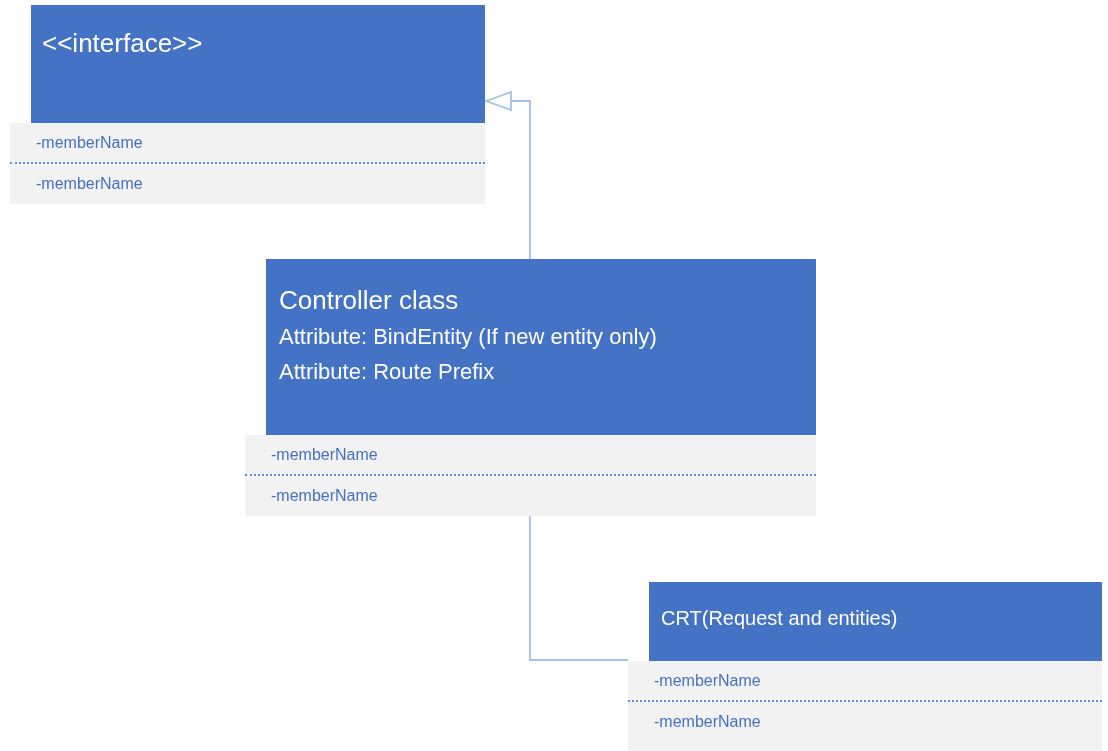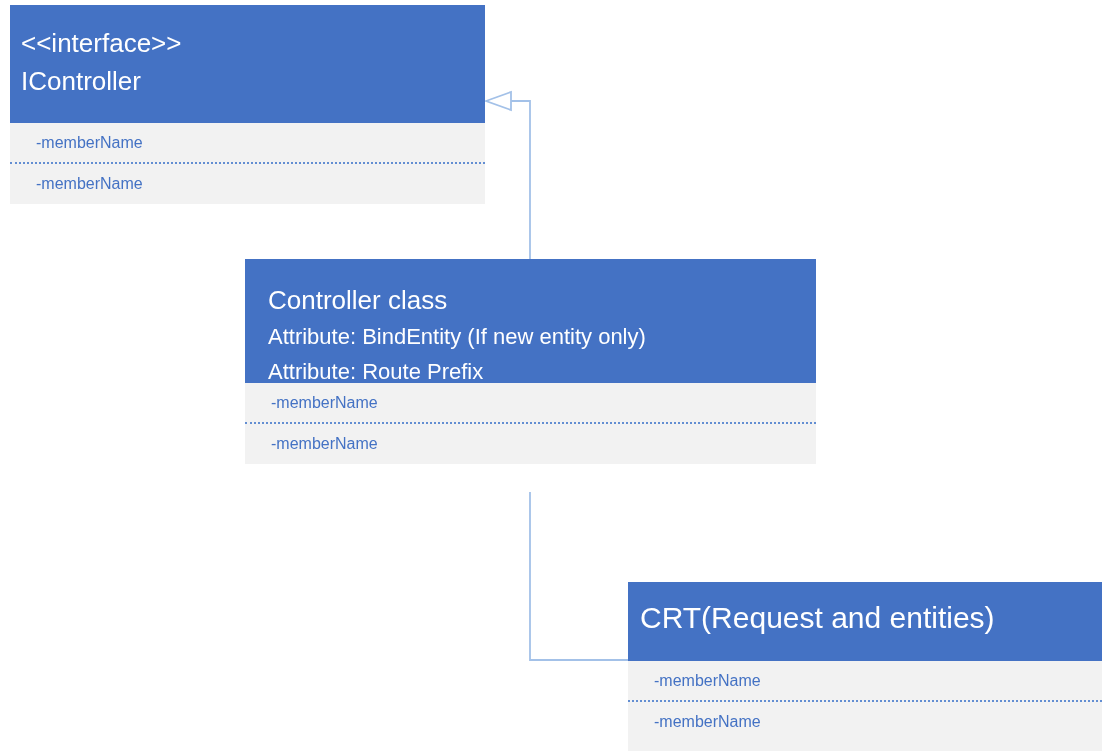--- a/index.html
+++ b/index.html
@@ -16,68 +16,68 @@
     width:1108px;height:751px;
     font-family:"Liberation Sans", sans-serif;
     position:relative;overflow:hidden;
   }
   .canvas{position:absolute;left:0;top:0;width:1108px;height:751px;}
   svg.connector-layer{position:absolute;left:0;top:0;width:1108px;height:751px;}
   .uml-class{position:absolute;display:flex;flex-direction:column;}
   .uml-header{
     background:var(--header-bg);
     color:var(--header-text);
+    margin-left:21px;
   }
   .uml-body{background:var(--body-bg);}
   .member-row{
     display:flex;align-items:center;
     height:39px;
     padding-left:26px;
     font-size:16px;
     color:var(--member-text);
   }
   .member-divider{border-top:2px dotted var(--divider);height:0;}
 
   
   #box-icontroller{left:10px;top:5px;width:475px;}
   #box-icontroller .uml-header{height:118px;padding:19px 12px 0 11px;}
   #box-icontroller .class-stereotype,
   #box-icontroller .class-name{font-size:26px;line-height:38px;}
   #box-icontroller .uml-body{height:81px;}
 
   
   #box-controller{left:245px;top:259px;width:571px;}
-  #box-controller .uml-header{height:124px;padding:22px 12px 0 23px;}
+  #box-controller .uml-header{height:176px;padding:22px 12px 0 13px;}
   #box-controller .class-name{font-size:26px;line-height:38px;}
   #box-controller .attr-line{font-size:22px;line-height:35px;}
   #box-controller .uml-body{height:81px;}
 
   
   #box-crt{left:628px;top:582px;width:474px;}
   #box-crt .uml-header{height:79px;padding:20px 12px 0 12px;}
-  #box-crt .class-name{font-size:30px;line-height:32px;}
+  #box-crt .class-name{font-size:20px;line-height:32px;}
   #box-crt .uml-body{height:90px;}
 </style>
 </head>
 <body>
 
 <div class="canvas">
 
   <svg class="connector-layer" viewBox="0 0 1108 751" xmlns="http://www.w3.org/2000/svg">
 
     <polyline points="510,101 530,101 530,259" fill="none" stroke="#a3c1e8" stroke-width="1.8"></polyline>
     <polygon points="486,101 511,92 511,110" fill="#ffffff" stroke="#a3c1e8" stroke-width="1.8"></polygon>
 
     <polyline points="530,492 530,660 628,660" fill="none" stroke="#a3c1e8" stroke-width="1.8"></polyline>
   </svg>
 
   <div class="uml-class" id="box-icontroller">
     <div class="uml-header">
       <div class="class-stereotype">&lt;&lt;interface&gt;&gt;</div>
-      <div class="class-name">IController</div>
     </div>
     <div class="uml-body">
       <div class="member-row">-memberName</div>
       <div class="member-divider"></div>
       <div class="member-row">-memberName</div>
     </div>
   </div>
 
   <div class="uml-class" id="box-controller">
     <div class="uml-header">

